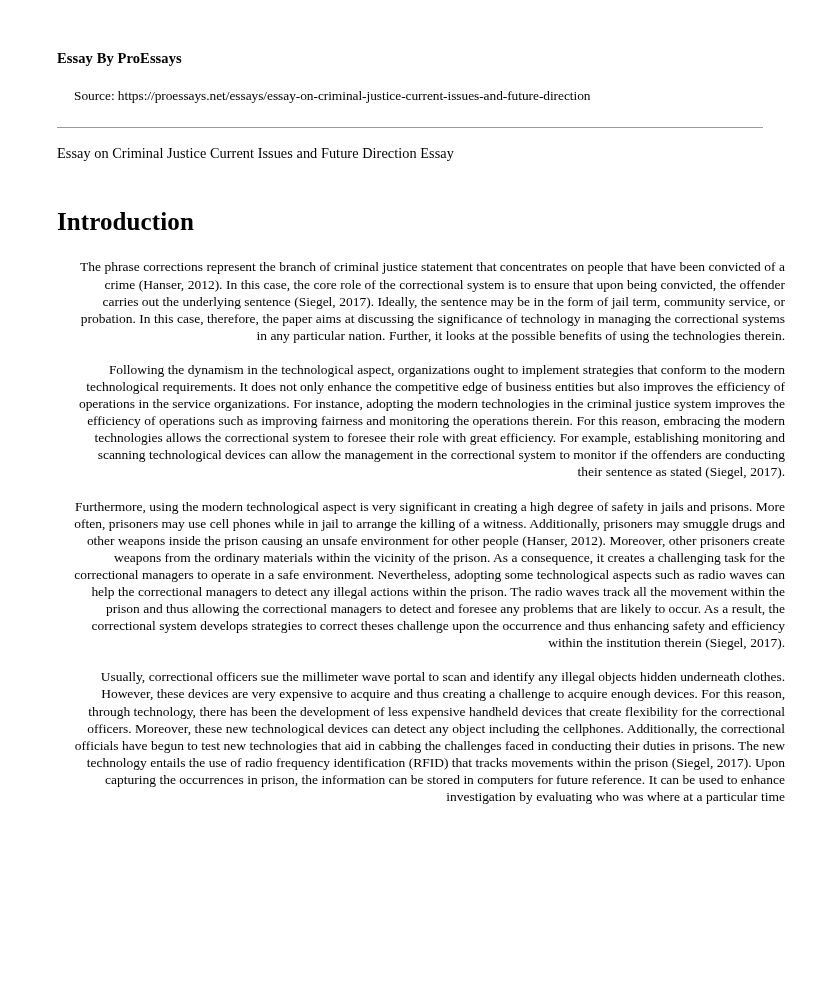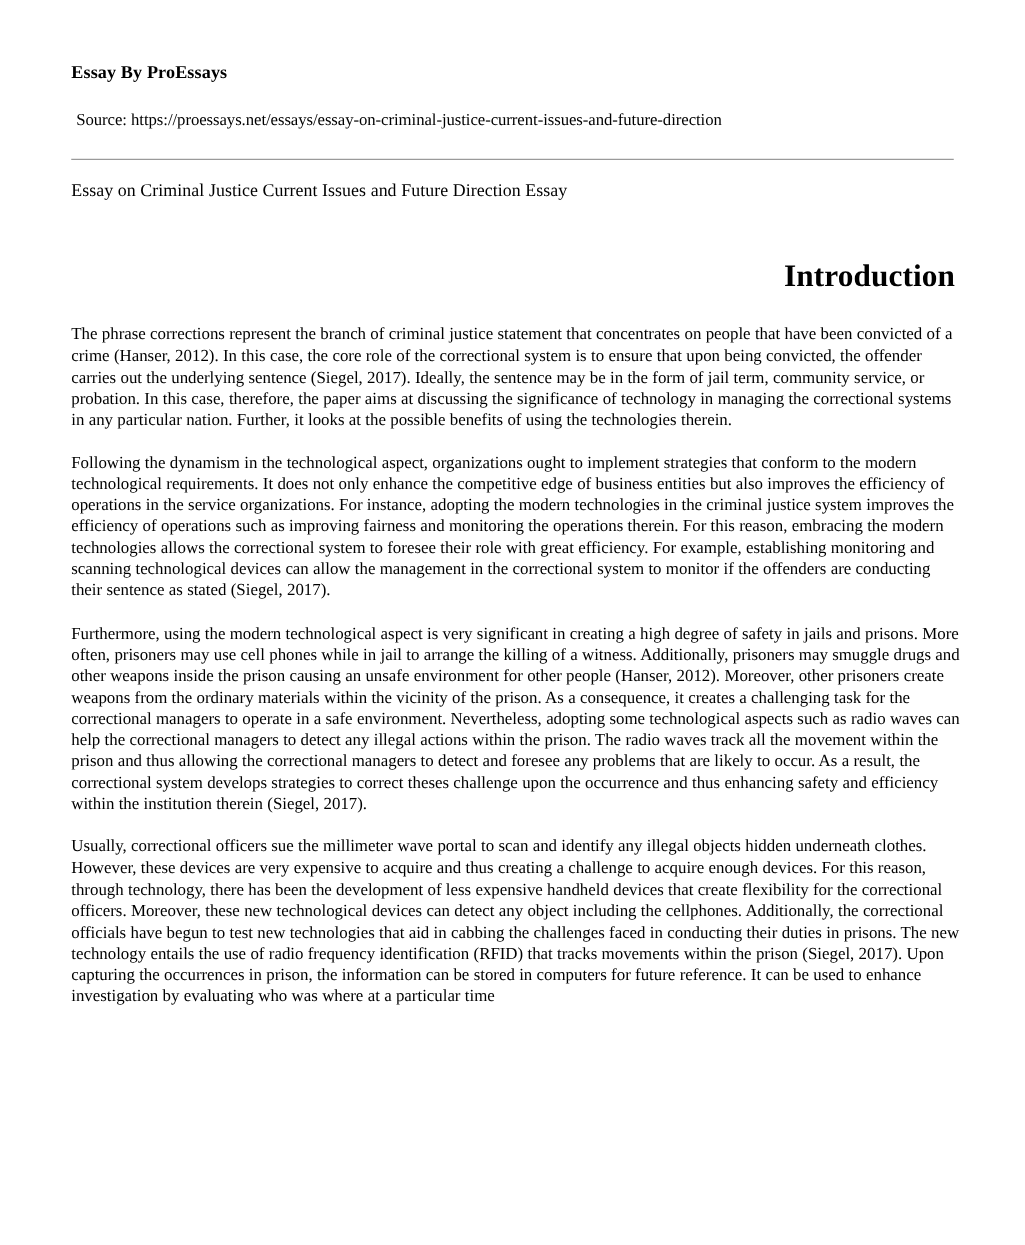--- a/index.html
+++ b/index.html
@@ -24,21 +24,21 @@
   .site-name {
     font-size: 14.5px;
     font-weight: bold;
     letter-spacing: 0.1px;
     margin: 0 0 20px 0;
     line-height: 1.2;
   }
   .source-line {
     font-size: 13.4px;
     font-weight: normal;
-    margin: 4px;
+    margin: 17px;
     line-height: 1.3;
     letter-spacing: -0.05px;
     white-space: nowrap;
   }
   .divider {
     border: none;
     border-top: 1px solid #9a9a9a;
     margin: 22px 0 0 0;
     width: 706px;
     height: 0;
@@ -49,30 +49,29 @@
     margin: 17px 0 0 0;
     line-height: 1.25;
     letter-spacing: 0.05px;
   }
   .section-heading {
     font-size: 25px;
     font-weight: bold;
     margin: 45px 0 0 0;
     line-height: 1.15;
     letter-spacing: 0.1px;
-    text-align: right;
   }
   .body-copy {
     margin-top: 22px;
   }
   .body-copy p {
     font-size: 13.5px;
     line-height: 17.1px;
-    margin: 0 0 17px 0;
-    text-align: left;
+    margin: 0 0 17px 16px;
+    text-align: right;
     width: 712px;
     letter-spacing: -0.01px;
     word-spacing: 0.1px;
   }
   .body-copy p:last-child {
     margin-bottom: 0;
   }
 </style>
 </head>
 <body>

